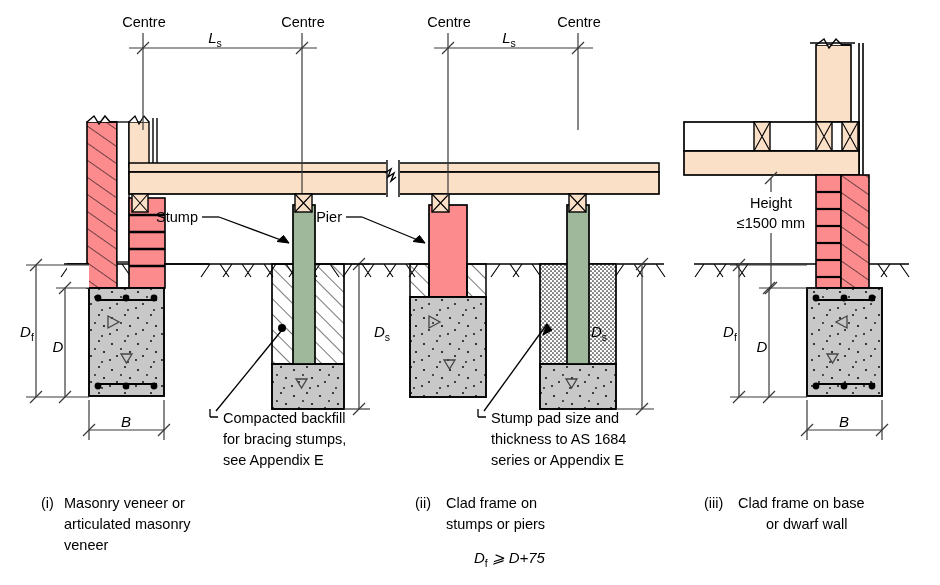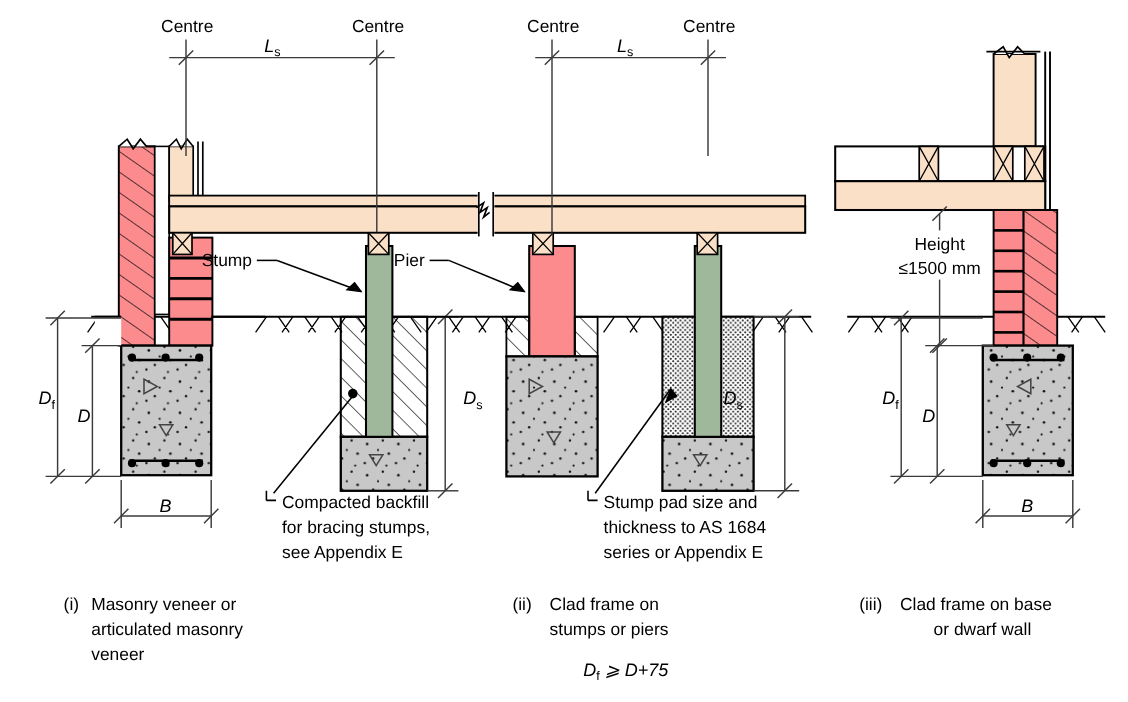--- a/index.html
+++ b/index.html
@@ -1,18 +1,18 @@
 <!DOCTYPE html>
 <html><head>
 <meta charset="utf-8">
 <style>
   html,body{margin:0;padding:0;background:#fff;}
   body{width:940px;height:585px;position:relative;overflow:hidden;
        font-family:"Liberation Sans",sans-serif;color:#000;}
-  #figure{position:absolute;left:16px;top:0;width:780px;height:585px;}
+  #figure{position:absolute;left:4px;top:0;width:780px;height:585px;}
   svg{display:block;}
   .txt{font-family:"Liberation Sans",sans-serif;fill:#000;}
   .lbl{font-size:14.5px;}
   .cap{font-size:14.5px;}
   .sym{font-size:15px;font-style:italic;}
   .symsub{font-size:10.5px;font-style:normal;}
 </style>
 </head>
 <body>
 

